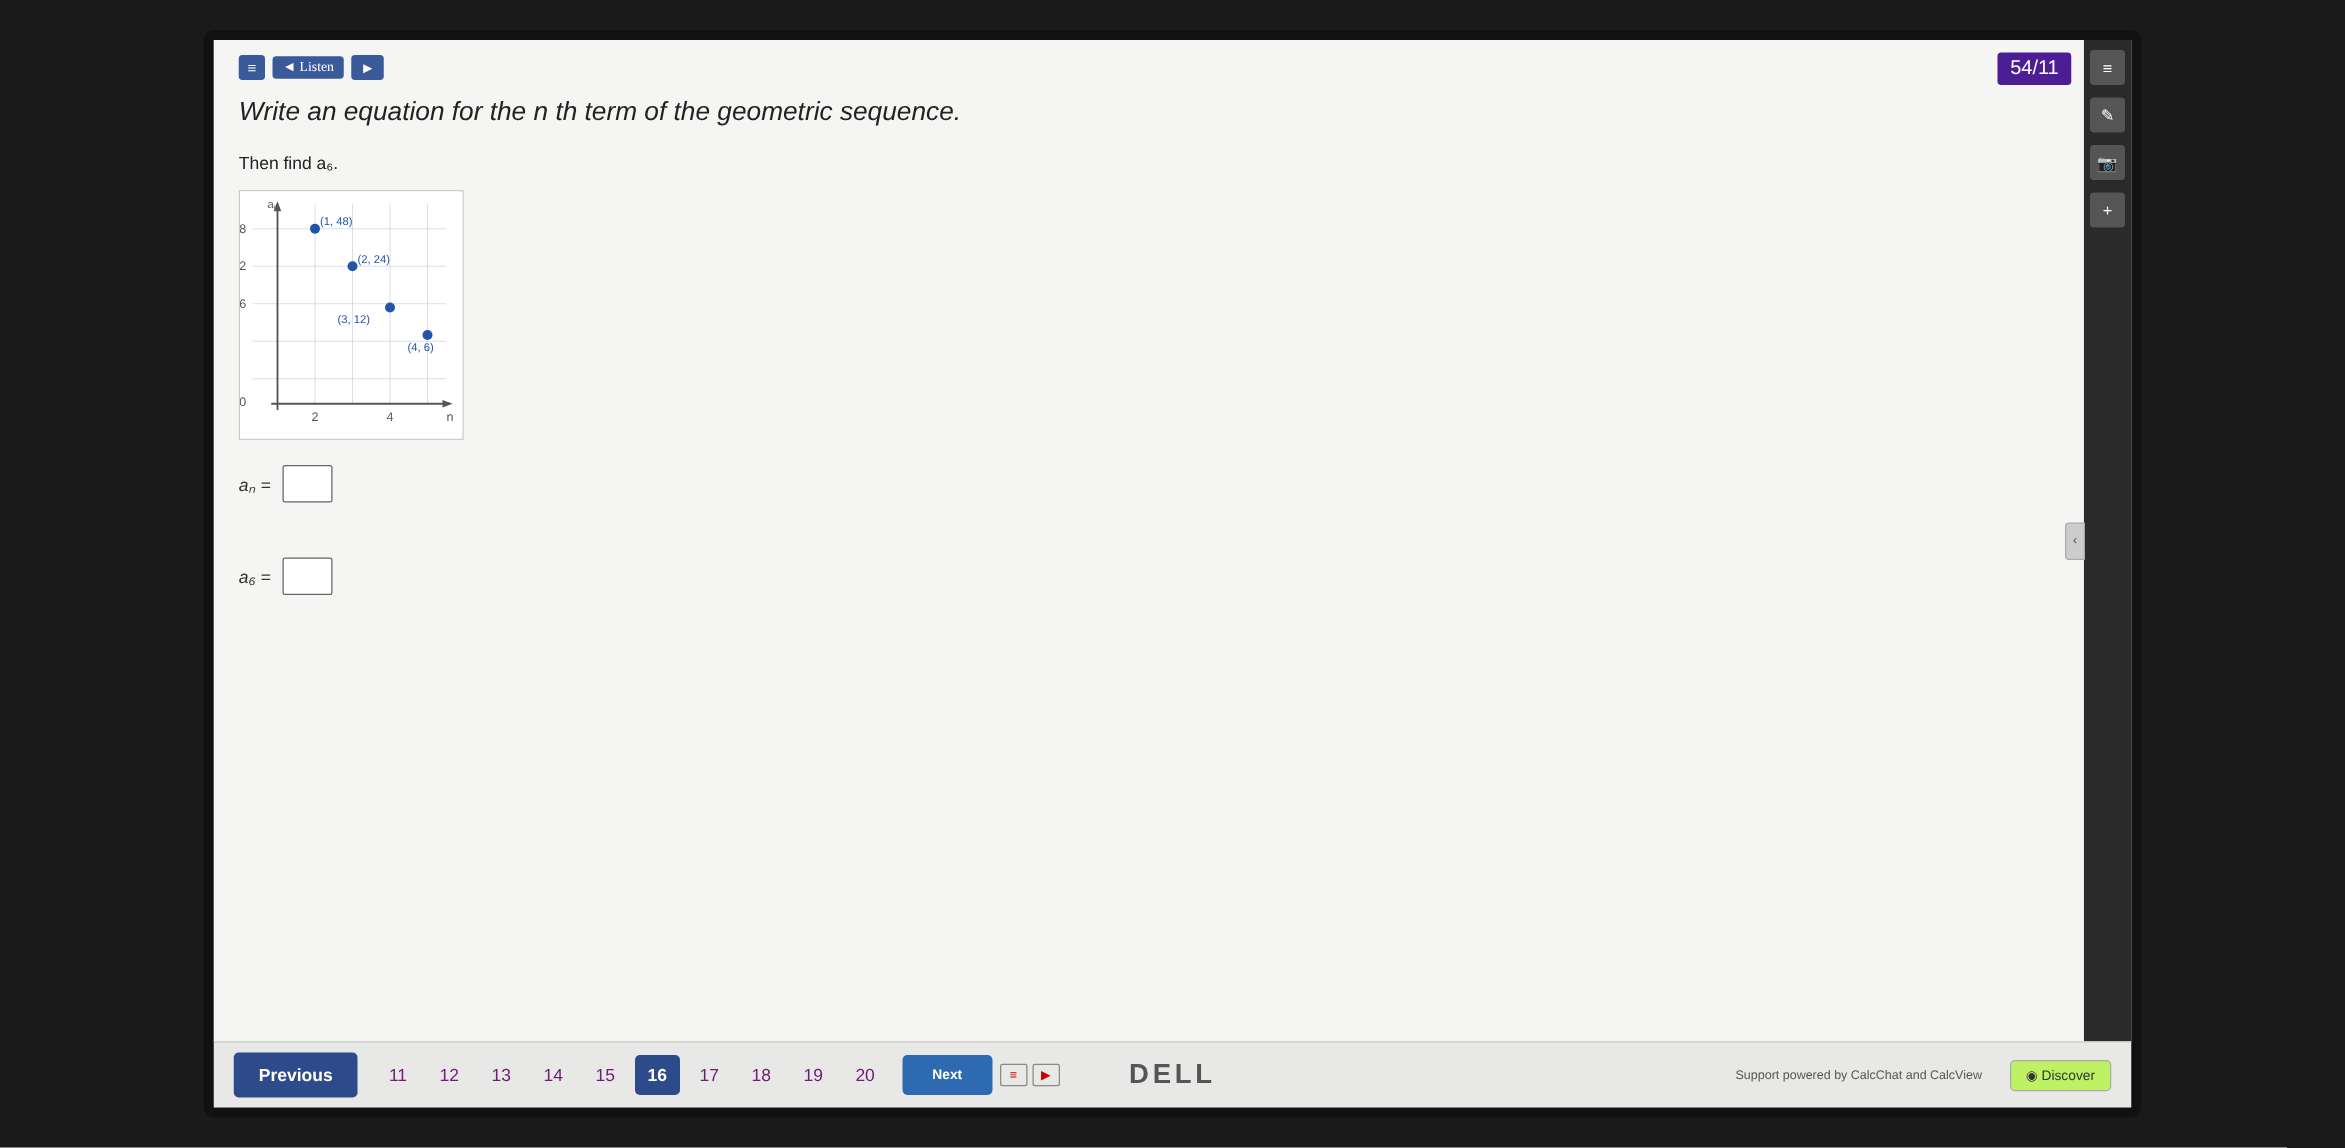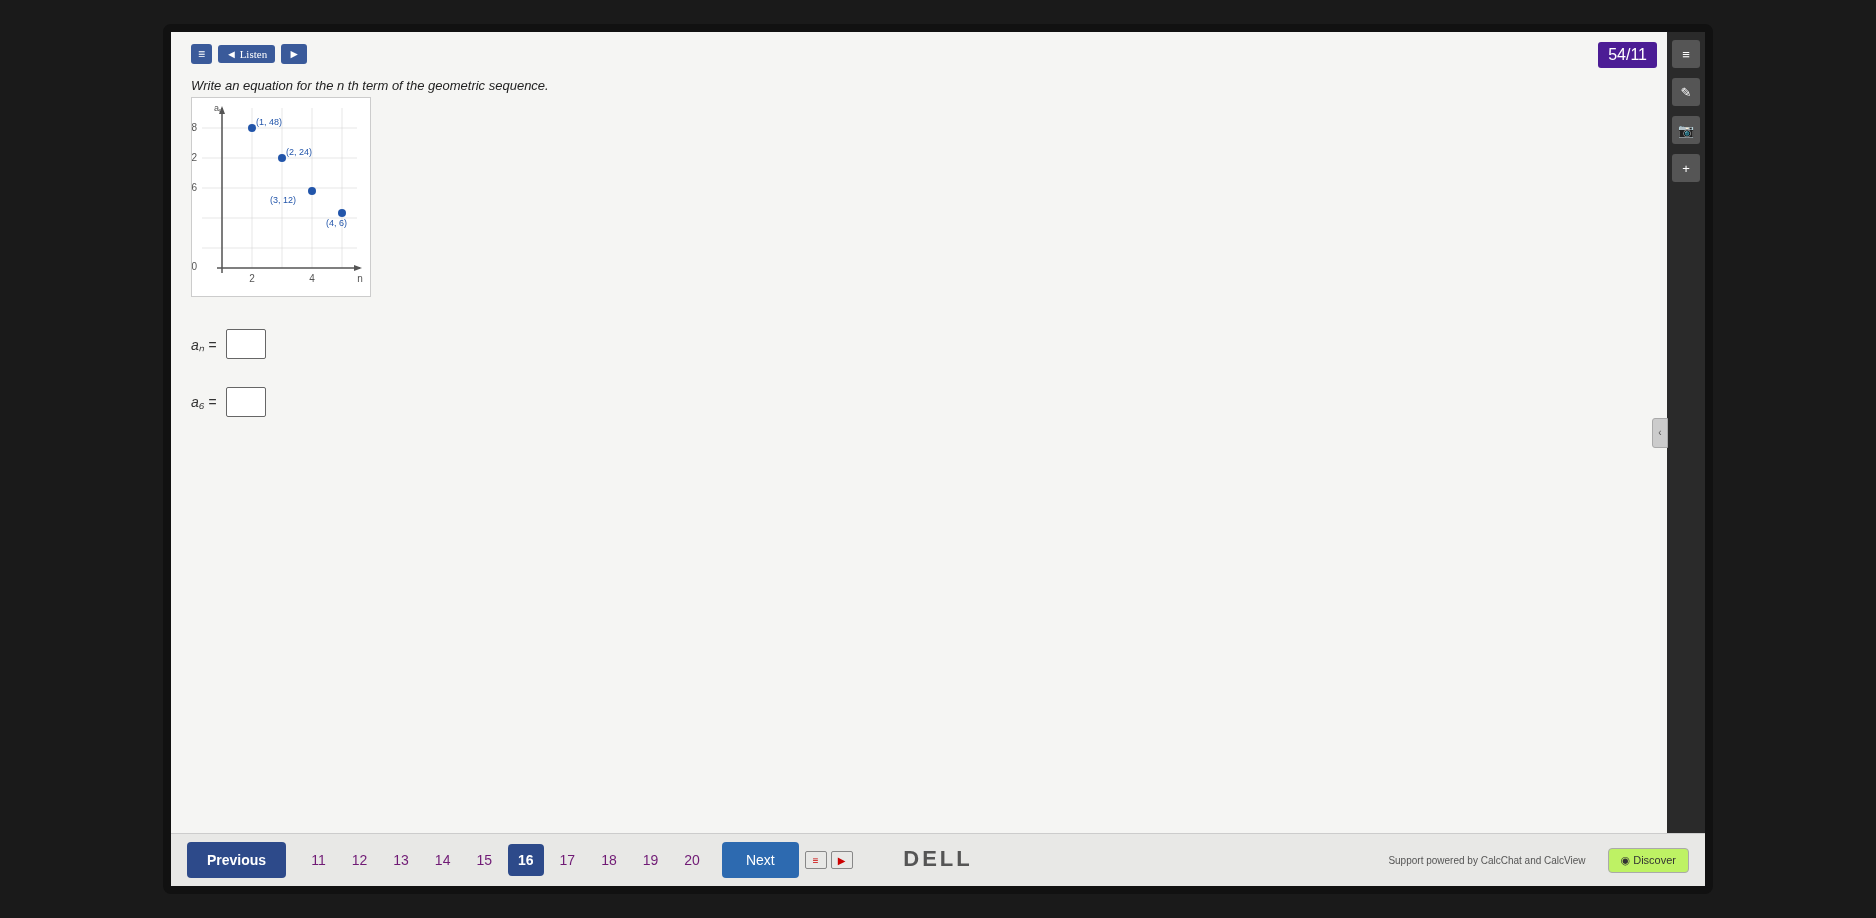--- a/index.html
+++ b/index.html
@@ -61,23 +61,23 @@
     .toolbar-icon-btn {
       background: #3a5a9a;
       color: white;
       border: none;
       border-radius: 3px;
       padding: 3px 7px;
       cursor: pointer;
       font-size: 12px;
     }
     .question-text {
-      font-size: 13px;
+      font-size: 21px;
       color: #222;
-      margin-bottom: 4px;
+      margin-bottom: 20px;
       font-style: italic;
     }
     .sub-text {
       font-size: 14px;
       color: #222;
       margin-bottom: 14px;
     }
     .content-area {
       display: flex;
       flex-direction: row;
@@ -92,22 +92,22 @@
     .graph-container {
       width: 180px;
       height: 200px;
       background: white;
       border: 1px solid #ccc;
       position: relative;
     }
     .answer-area {
       display: flex;
       flex-direction: column;
-      gap: 28px;
-      margin-top: 16px;
+      gap: 44px;
+      margin-top: 4px;
     }
     .answer-row {
       display: flex;
       align-items: center;
       gap: 10px;
       font-size: 16px;
       color: #333;
     }
     .answer-input {
       width: 40px;
@@ -139,22 +139,22 @@
       font-weight: bold;
       cursor: pointer;
       margin-right: 9px;
     }
     .nav-btn-next {
       background: #2d6ab0;
       color: white;
       border: none;
       border-radius: 4px;
       padding: 10px 24px;
-      font-size: 14px;
-      font-weight: normal;
+      font-size: 11px;
+      font-weight: bold;
       cursor: pointer;
       margin-left: 6px;
     }
     .page-btn {
       background: transparent;
       border: none;
       padding: 8px 10px;
       font-size: 14px;
       color: #701a75;
       cursor: pointer;
@@ -268,20 +268,21 @@
 
     <div class="main-content">
 
       <div class="toolbar">
         <button class="toolbar-icon-btn">≡</button>
         <button class="toolbar-btn">◄ Listen</button>
         <button class="toolbar-icon-btn">►</button>
       </div>
 
       <p class="question-text">Write an equation for the n th term of the geometric sequence.</p>
+      <p class="sub-text">Then find a₆.</p>
 
       <div class="content-area">
         <div class="left-panel">
 
           <div class="graph-container">
             <svg width="180" height="200">
 
               <line x1="30" y1="10" x2="30" y2="170" stroke="#ccc" stroke-width="0.5"></line>
               <line x1="60" y1="10" x2="60" y2="170" stroke="#ccc" stroke-width="0.5"></line>
               <line x1="90" y1="10" x2="90" y2="170" stroke="#ccc" stroke-width="0.5"></line>

